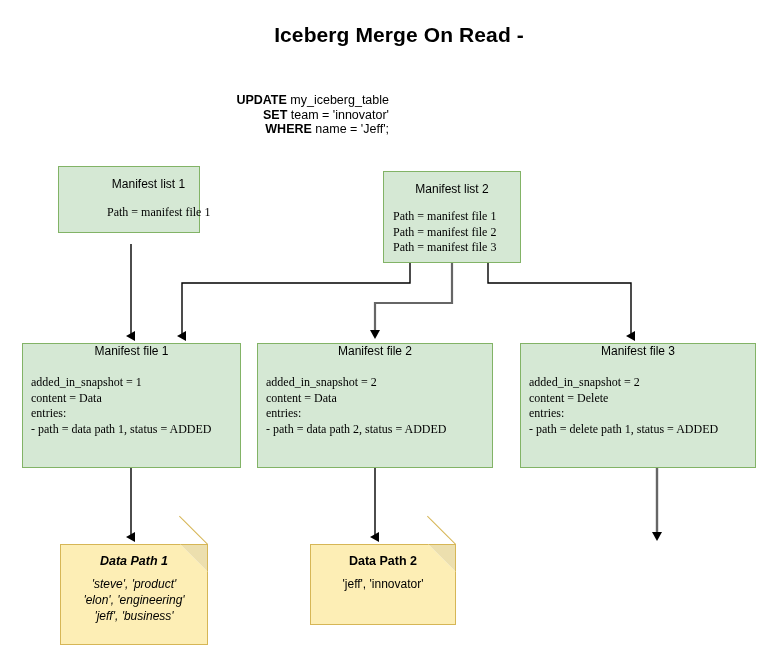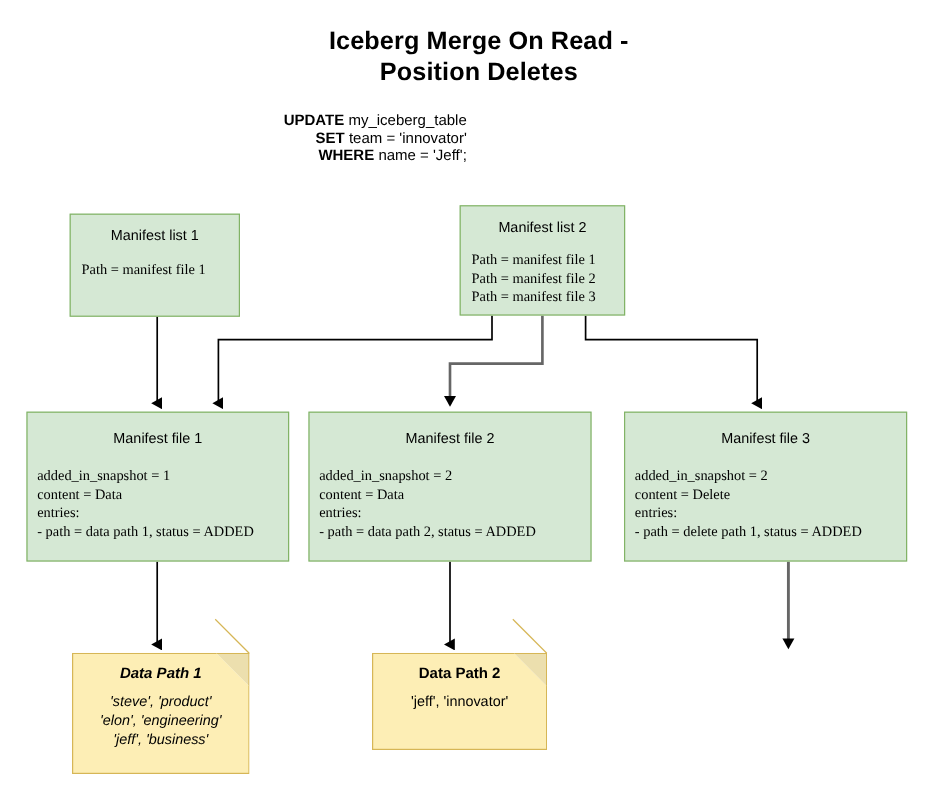--- a/index.html
+++ b/index.html
@@ -70,34 +70,34 @@
   .gbox .body {
     display: block;
     font-size: 12px;
     line-height: 15.5px;
     white-space: nowrap;
     font-family: Liberation Serif, serif;
   }
   .gbox .body .ln { display: block; }
 
   
-  #manifest-list-1 { left: 58px;  top: 178px; width: 142px; height: 86px; }
+  #manifest-list-1 { left: 58px;  top: 166px; width: 142px; height: 67px; padding-left: 39px; }
   #manifest-list-1 .hdr  { margin-top: 10px; }
   #manifest-list-1 .body { margin-top: 14px; margin-left: 9px; }
 
   #manifest-list-2 { left: 383px; top: 171px; width: 138px; height: 92px; }
   #manifest-list-2 .hdr  { margin-top: 10px; }
   #manifest-list-2 .body { margin-top: 13px; margin-left: 9px; }
 
   
   .mfile { top: 343px; height: 125px; }
   #manifest-file-1 { left: 22px;  width: 219px; }
   #manifest-file-2 { left: 257px; width: 236px; }
   #manifest-file-3 { left: 520px; width: 236px; }
-  .mfile .hdr  { margin-top: 14px; }
+  .mfile .hdr  { margin-top: 0; }
   .mfile .body { margin-top: 17px; margin-left: 8px; }
 
   
   .note {
     position: absolute;
     background: #ffe6cc00;
   }
   .note .paper {
     position: absolute;
     left: 0; top: 0;
@@ -201,21 +201,20 @@
     </g>
 
     <g>
       <path d="M657,468 L657,533" stroke="#666666" stroke-width="2.4" fill="none"></path>
       <path d="M652,532 L662,532 L657,541 Z" fill="#000000"></path>
     </g>
   </svg>
 
   <div class="title">
     <span>Iceberg Merge On Read -</span><br>
-    <span>Position Deletes</span>
   </div>
 
   <div class="sql">
     <span class="line"><span class="kw">UPDATE</span><span> my_iceberg_table</span></span>
     <span class="line"><span class="kw">SET</span><span> team = 'innovator'</span></span>
     <span class="line"><span class="kw">WHERE</span><span> name = 'Jeff';</span></span>
   </div>
 
   <div class="gbox" id="manifest-list-1">
     <span class="hdr">Manifest list 1</span>

